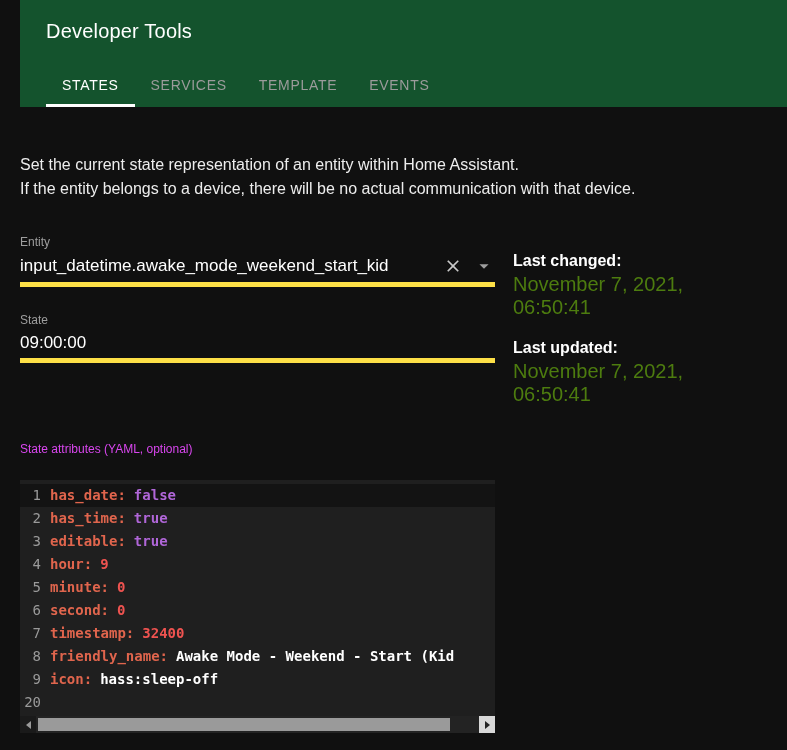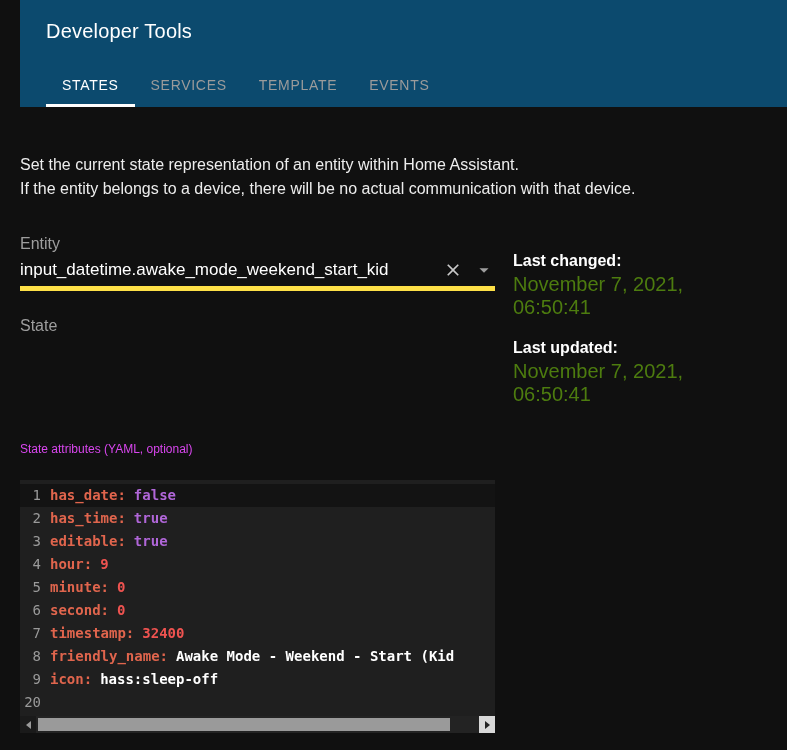--- a/index.html
+++ b/index.html
@@ -6,21 +6,21 @@
   html,body { width: 787px; height: 750px; }
   body {
     background: #101010;
     color: #fff;
     font-family: "Liberation Sans", sans-serif;
     overflow: hidden;
   }
   
   header {
     margin-left: 20px;
-    background: #0c4a6e;
+    background: #14532d;
   }
   .app-title {
     font-size: 20px;
     font-weight: 500;
     color: #fff;
     padding: 20px 0 20px 26px;
     letter-spacing: .2px;
   }
   .tabs { display: flex; padding-left: 26px; text-align: center; }
   .tab {
@@ -46,21 +46,21 @@
   .intro {
     font-size: 16px;
     line-height: 24px;
     color: #ededed;
     margin-bottom: 34px;
   }
   .fields-row { display: flex; }
   .col-left { width: 475px; flex: none; }
   .col-right { padding-left: 18px; }
   .field { margin-bottom: 26px; }
-  .field-label { font-size: 16px; color: #9e9e9e; margin-bottom: 6px; }
+  .field-label { font-size: 12px; color: #9e9e9e; margin-bottom: 6px; }
   .field-input {
     display: flex;
     align-items: center;
     border-bottom: 5px solid #fde047;
     padding-bottom: 5px;
   }
   .field-value {
     flex: 1;
     font-size: 17px;
     color: #fff;
@@ -187,20 +187,23 @@
             <span class="icon-btn">
               <svg width="22" height="22" viewBox="0 0 24 24" fill="#9e9e9e">
                   <path d="M7 10l5 5 5-5z"></path>
                 </svg>
             </span>
           </div>
         </div>
 
         <div class="field">
           <div class="field-label">State</div>
+          <div class="field-input">
+            <span class="field-value">09:00:00</span>
+          </div>
         </div>
 
       </div>
       <div class="col-right">
         <div class="meta-label">Last changed:</div>
         <div class="meta-value">November 7, 2021, 06:50:41</div>
         <div class="meta-label">Last updated:</div>
         <div class="meta-value">November 7, 2021, 06:50:41</div>
       </div>
     </div>

